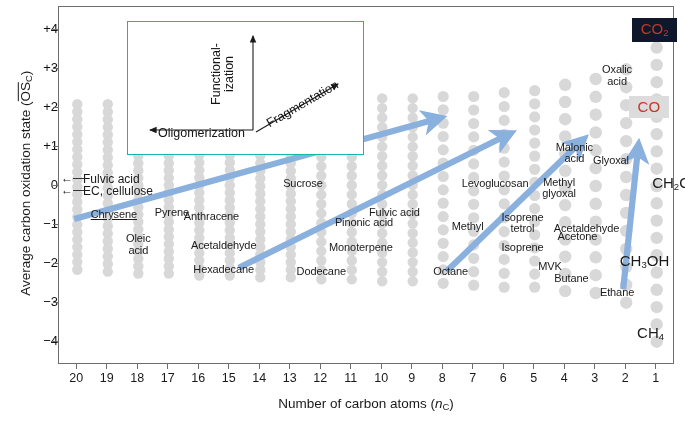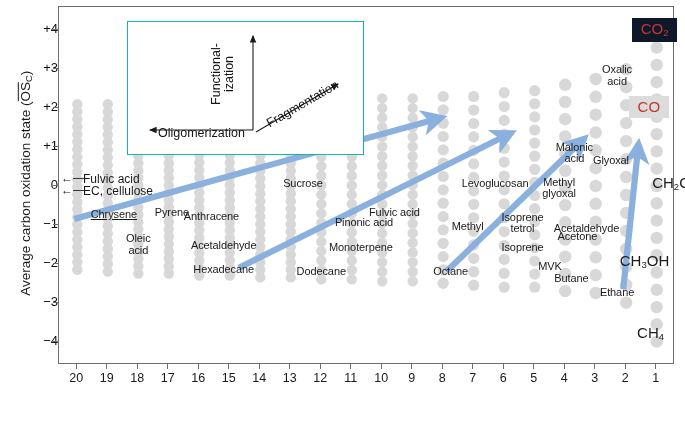--- a/index.html
+++ b/index.html
@@ -568,13 +568,14 @@
       <div class="xtick" style="left: 353.743px;"><i></i>9</div>
       <div class="xtick" style="left: 384.238px;"><i></i>8</div>
       <div class="xtick" style="left: 414.733px;"><i></i>7</div>
       <div class="xtick" style="left: 445.228px;"><i></i>6</div>
       <div class="xtick" style="left: 475.723px;"><i></i>5</div>
       <div class="xtick" style="left: 506.218px;"><i></i>4</div>
       <div class="xtick" style="left: 536.713px;"><i></i>3</div>
       <div class="xtick" style="left: 567.208px;"><i></i>2</div>
       <div class="xtick" style="left: 597.703px;"><i></i>1</div>
     </div>
+  <div id="x-axis-title"><span>Number of carbon atoms (<span class="ital">n</span><span class="sub">C</span>)</span></div>
 </div>
 
 </body></html>

